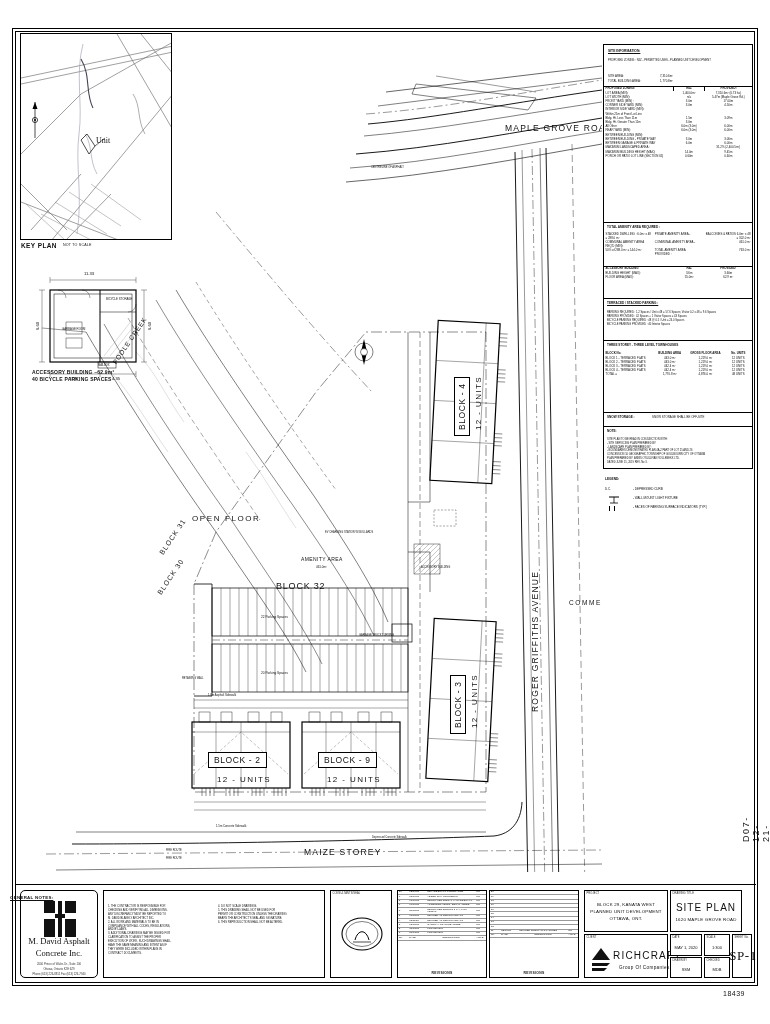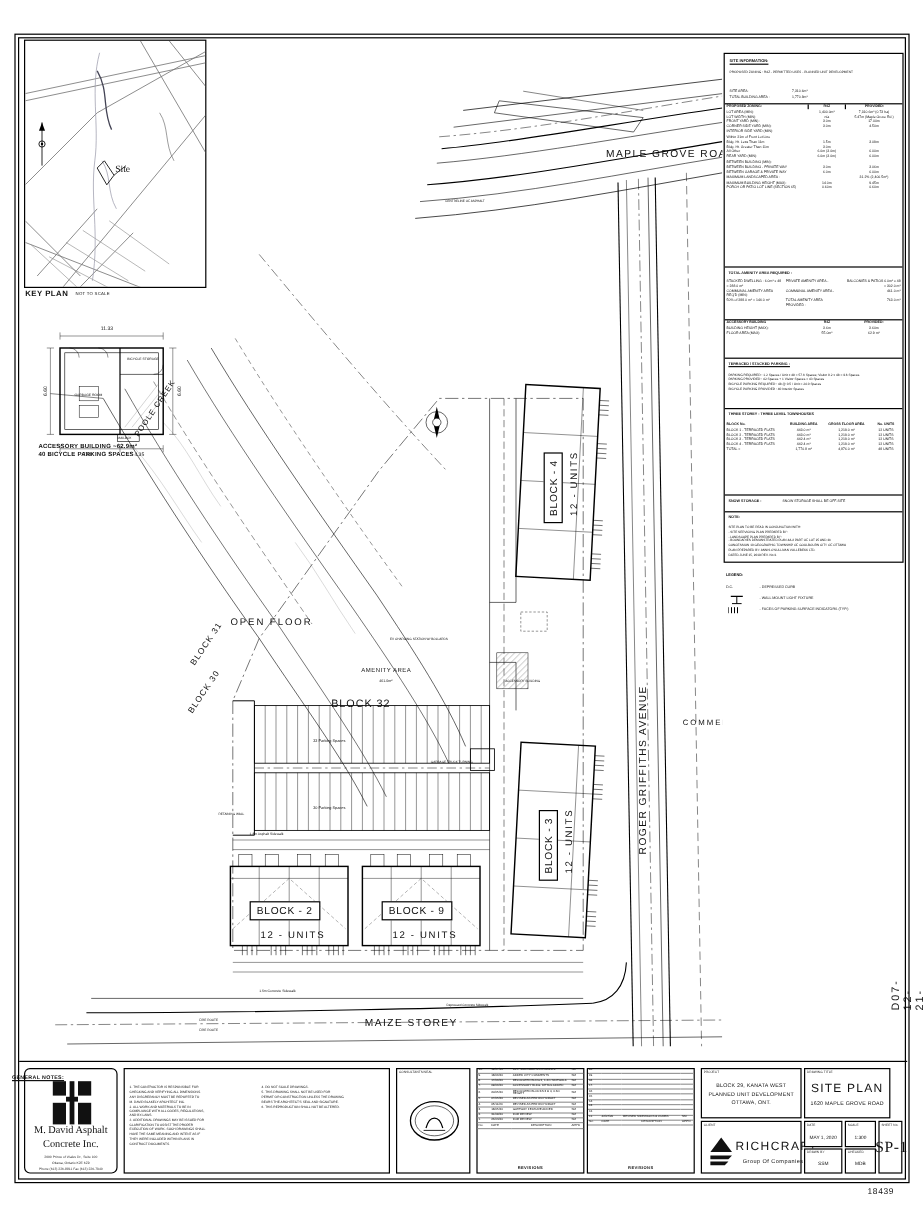--- a/index.html
+++ b/index.html
@@ -384,21 +384,21 @@
       <path d="M74,112 L84,104" stroke="#000" stroke-width="0.6"></path>
 
       <g transform="translate(14,86)">
         <line x1="0" y1="-18" x2="0" y2="18" stroke="#000" stroke-width="0.7"></line>
         <path d="M0,-18 L2.5,-11 L-2.5,-11 Z" fill="#000"></path>
         <circle cx="0" cy="0" r="2.6" fill="none" stroke="#000" stroke-width="0.7"></circle>
         <circle cx="0" cy="0" r="1" fill="#000"></circle>
       </g>
     </svg>
   </div>
-  <div class="t" id="site-label">Site</div>
+  <div class="t" id="site-label">Unit</div>
   <div class="t" id="key-plan-caption">KEY PLAN</div>
   <div class="t" id="key-plan-scale">NOT TO SCALE</div>
 
   <div class="bx" id="acc-wrap">
     <svg width="130" height="118" viewBox="0 0 130 118">
 
       <rect x="14" y="22" width="86" height="72" fill="none" stroke="#000" stroke-width="1.2"></rect>
       <rect x="18" y="26" width="78" height="64" fill="none" stroke="#000" stroke-width="0.5"></rect>
       <line x1="64" y1="22" x2="64" y2="94" stroke="#000" stroke-width="1"></line>
       <line x1="64" y1="44" x2="100" y2="44" stroke="#000" stroke-width="0.5"></line>

